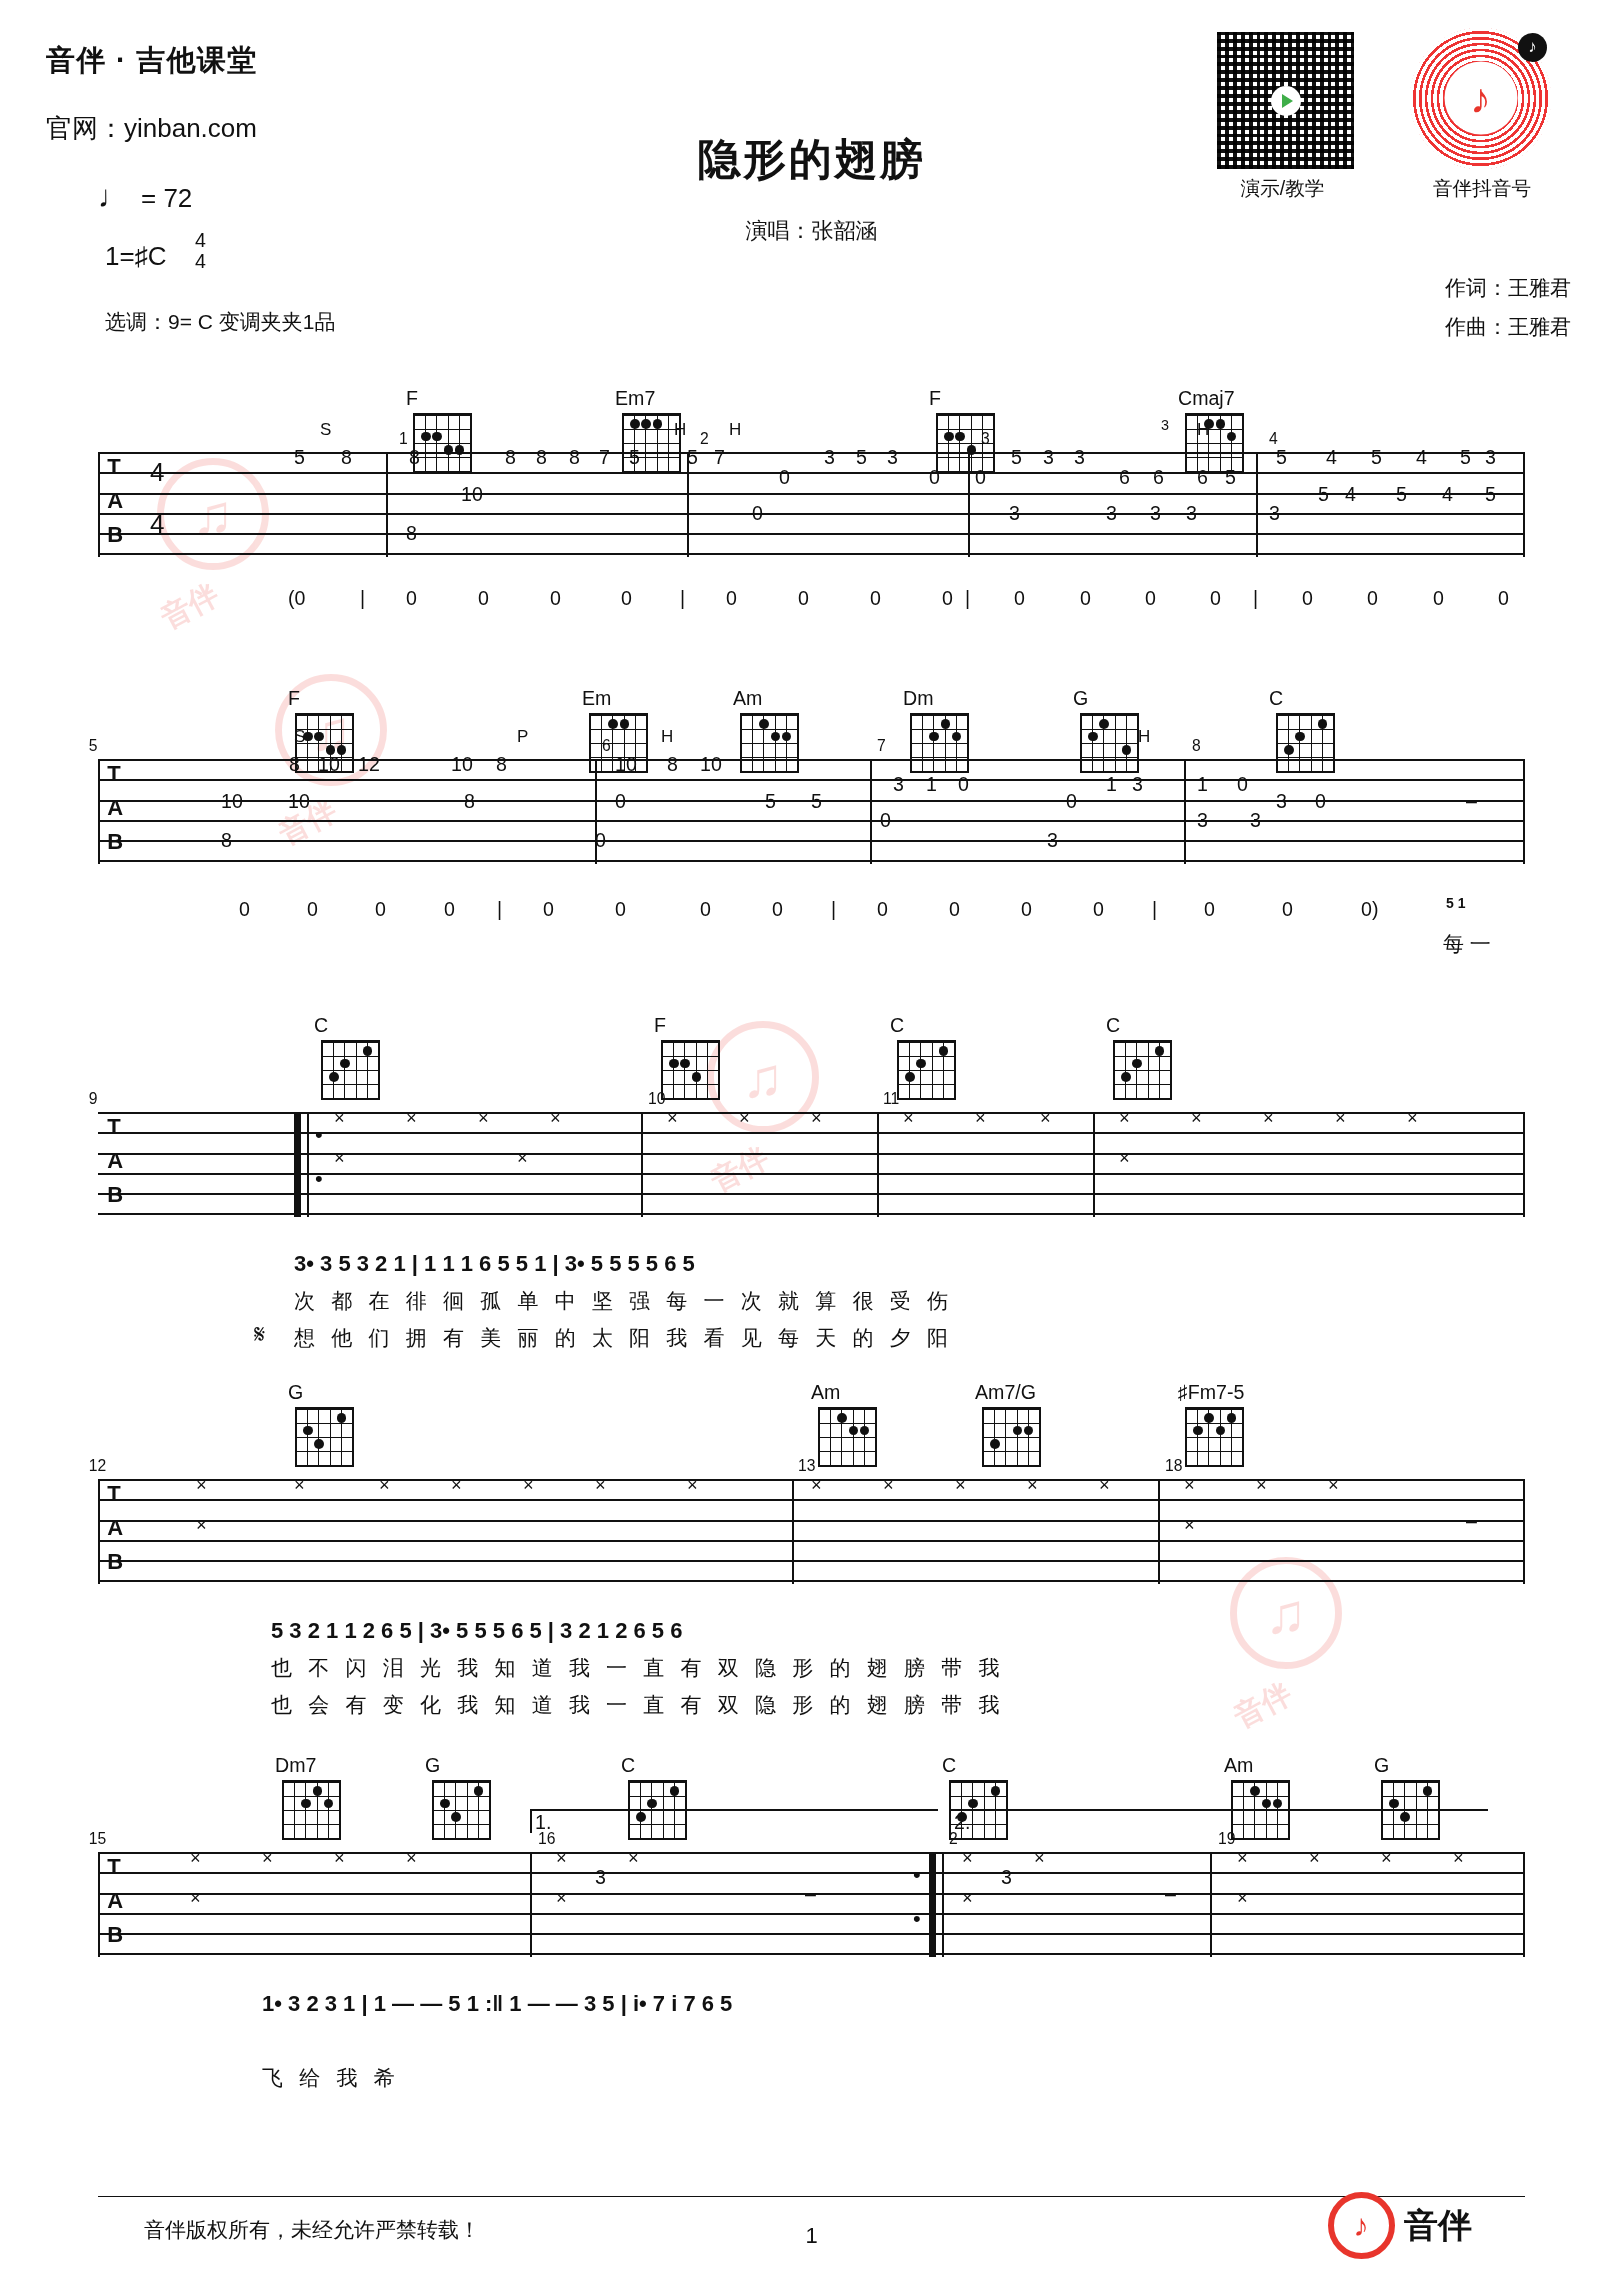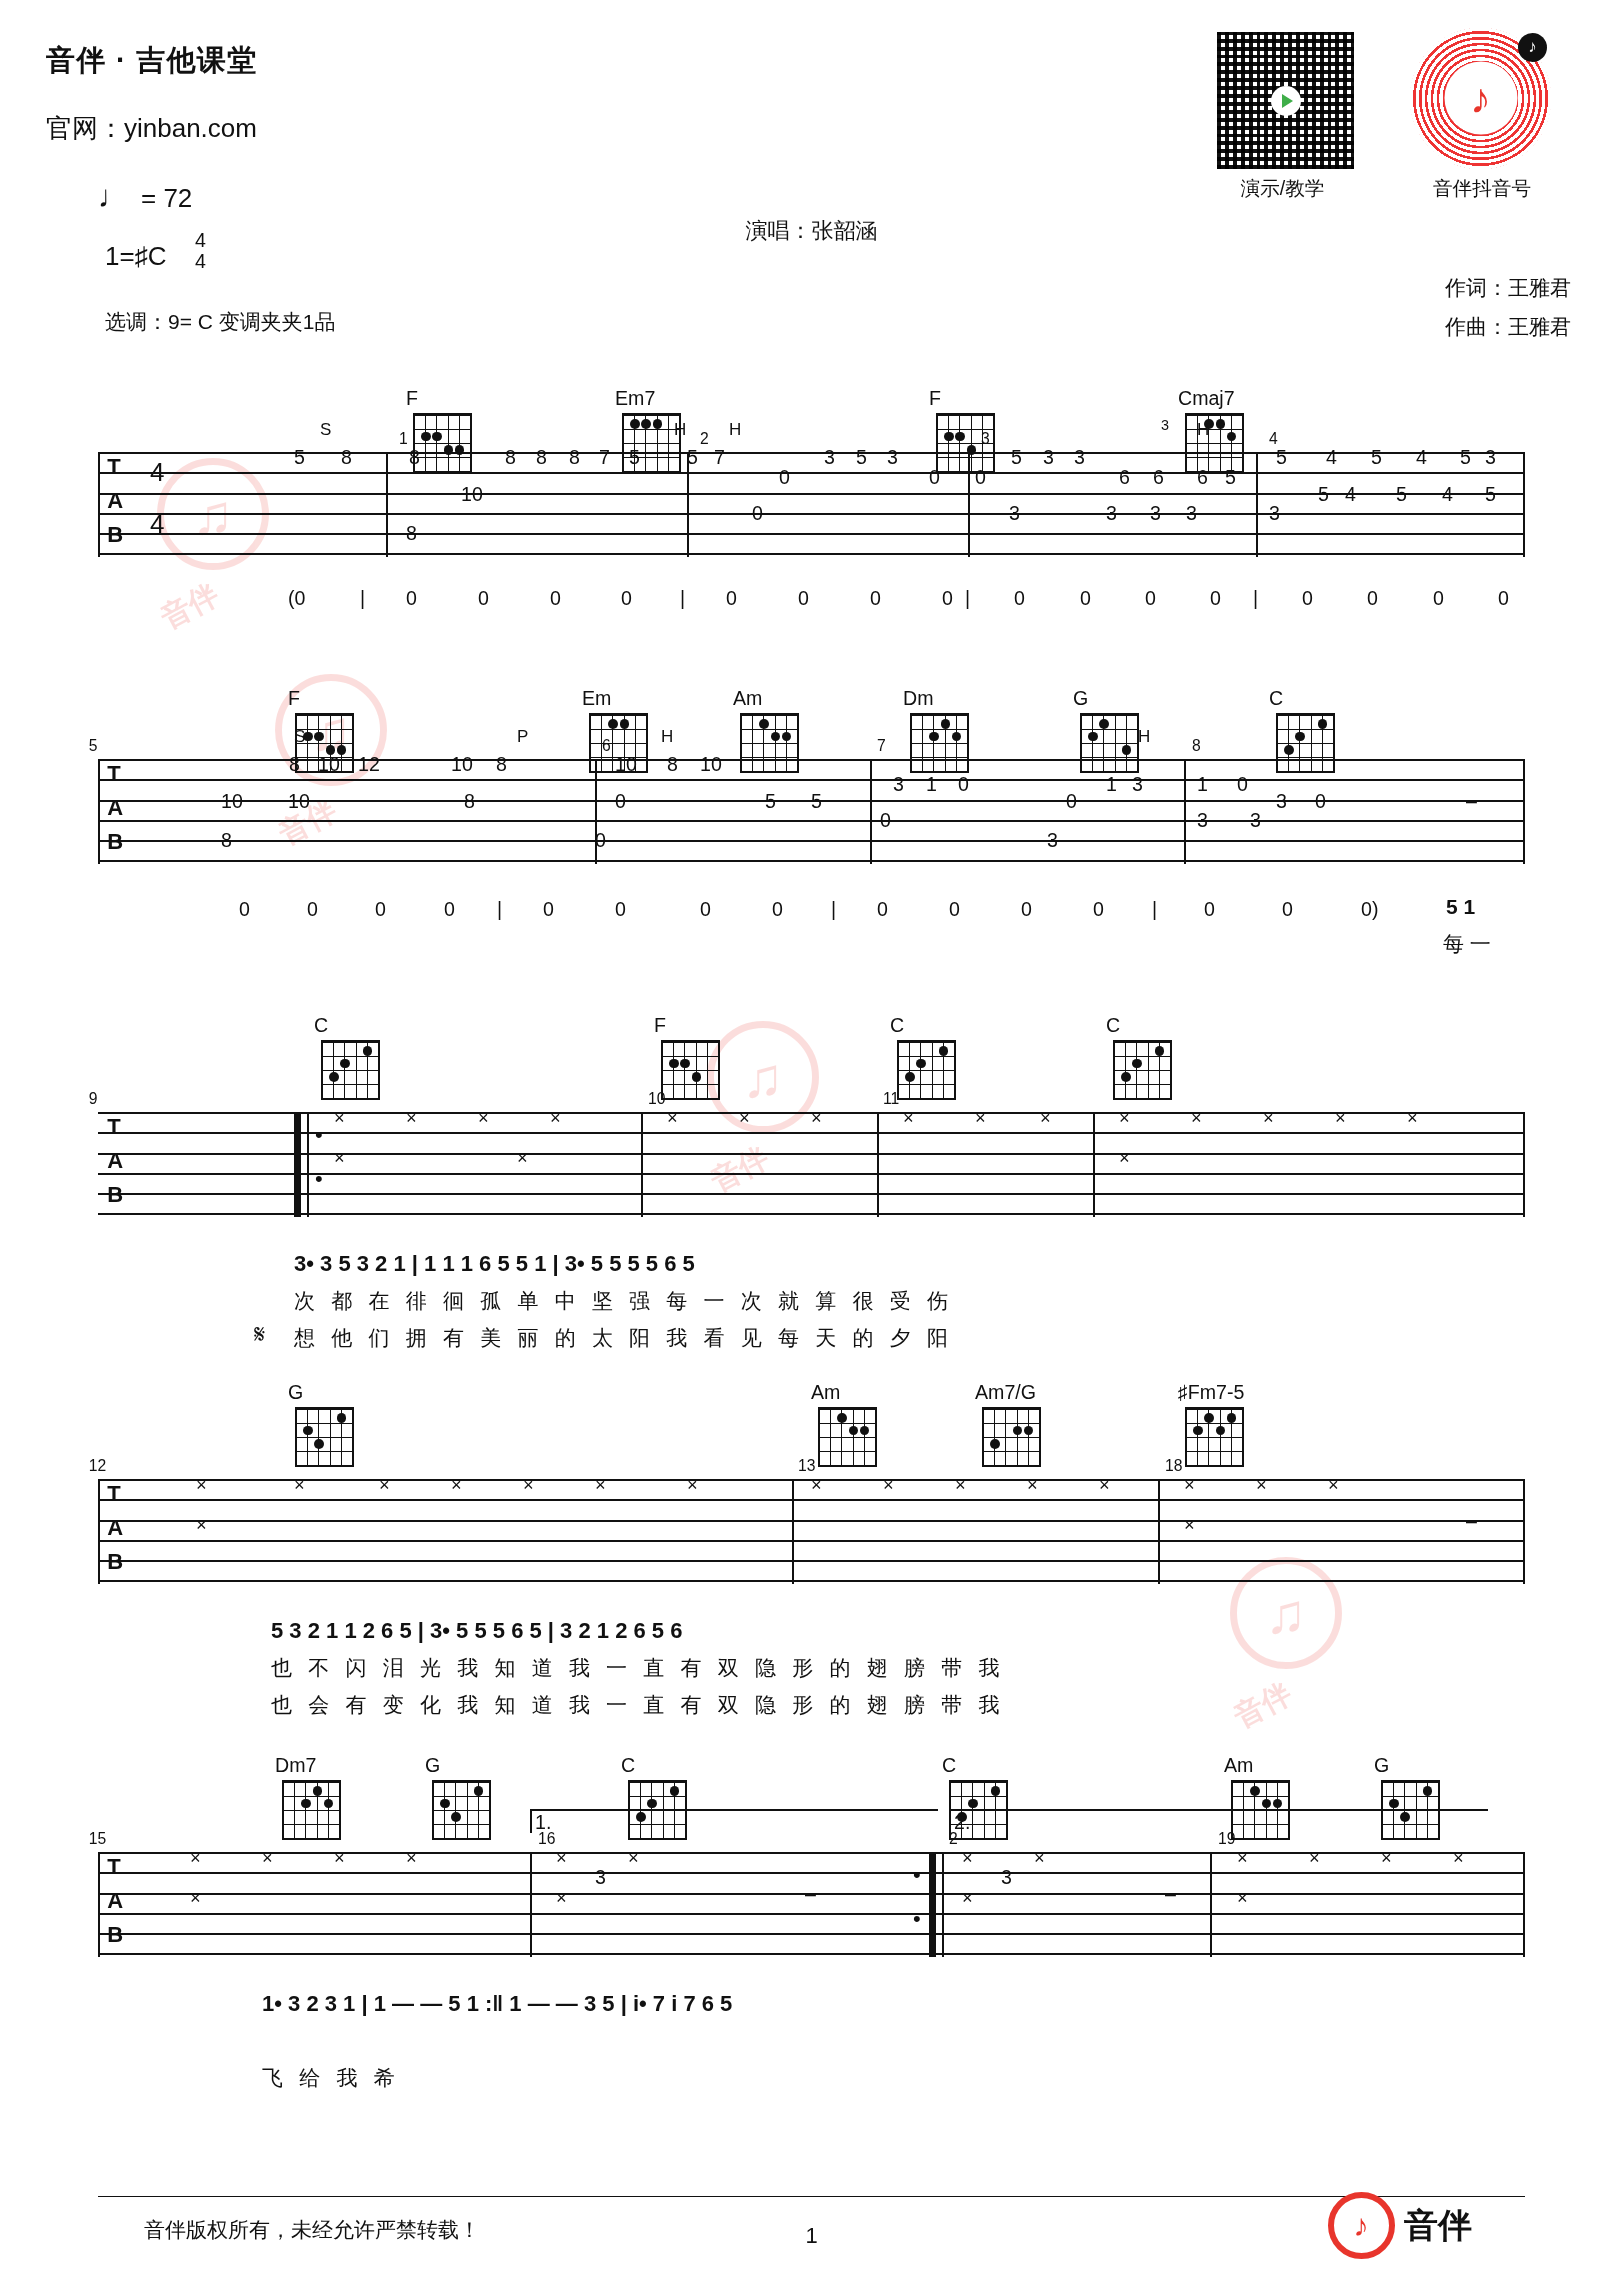--- a/index.html
+++ b/index.html
@@ -66,38 +66,39 @@
   
   .cd{position:absolute;width:71px;}
   .cd .nm{position:absolute;top:-26px;left:0;width:71px;text-align:left;font-size:19.6px;}
   .cd .grid{position:relative;width:55px;height:55px;margin-left:6.5px;border:2px solid #111;border-top:3.3px solid #111;}
   .cd .grid .v{position:absolute;top:0;bottom:0;width:1.3px;background:#111;}
   .cd .grid .h{position:absolute;left:0;right:0;height:1.3px;background:#111;}
   .cd .dot{position:absolute;width:9.8px;height:9.8px;border-radius:50%;background:#111;}
   .cd .fr{position:absolute;left:-17px;top:3.9px;font-size:14.4px;}
 
   
-  .mel{position:absolute;font-size:21px;font-weight:bold;letter-spacing:0;}
+  .mel{position:absolute;font-size:14px;font-weight:bold;letter-spacing:0;}
   .lyr{position:absolute;font-size:21px;}
 
   .footer-l{position:absolute;left:144px;bottom:51px;font-size:21px;}
   .pageno{position:absolute;left:0;right:0;bottom:46px;text-align:center;font-size:22px;}
   .footer-logo{position:absolute;right:151px;bottom:36px;display:flex;align-items:center;gap:9.2px;}
   .footer-logo .ring{width:55px;height:55px;border-radius:50%;border:6.5px solid #e8352c;color:#e8352c;font-size:31px;font-weight:bold;display:flex;align-items:center;justify-content:center;}
   .footer-logo .t{font-size:34px;font-weight:bold;}
   .rule{position:absolute;left:98px;right:98px;bottom:98px;height:1.3px;background:#111;}
 </style>
 </head>
 <body>
 
 <div class="page">
 
   <div class="brand">音伴 · 吉他课堂</div>
   <div class="brand-sub">官网：yinban.com</div>
 
+  <div class="title">隐形的翅膀</div>
   <div class="singer">演唱：张韶涵</div>
 
   <div class="note-glyph">♩</div>
   <div class="tempo" style="left:141px;">= 72</div>
   <div class="key">1=♯C</div>
   <div class="meter">
     <div>4</div>
     <div>4</div>
   </div>
   <div class="capo">选调：9= C 变调夹夹1品</div>

